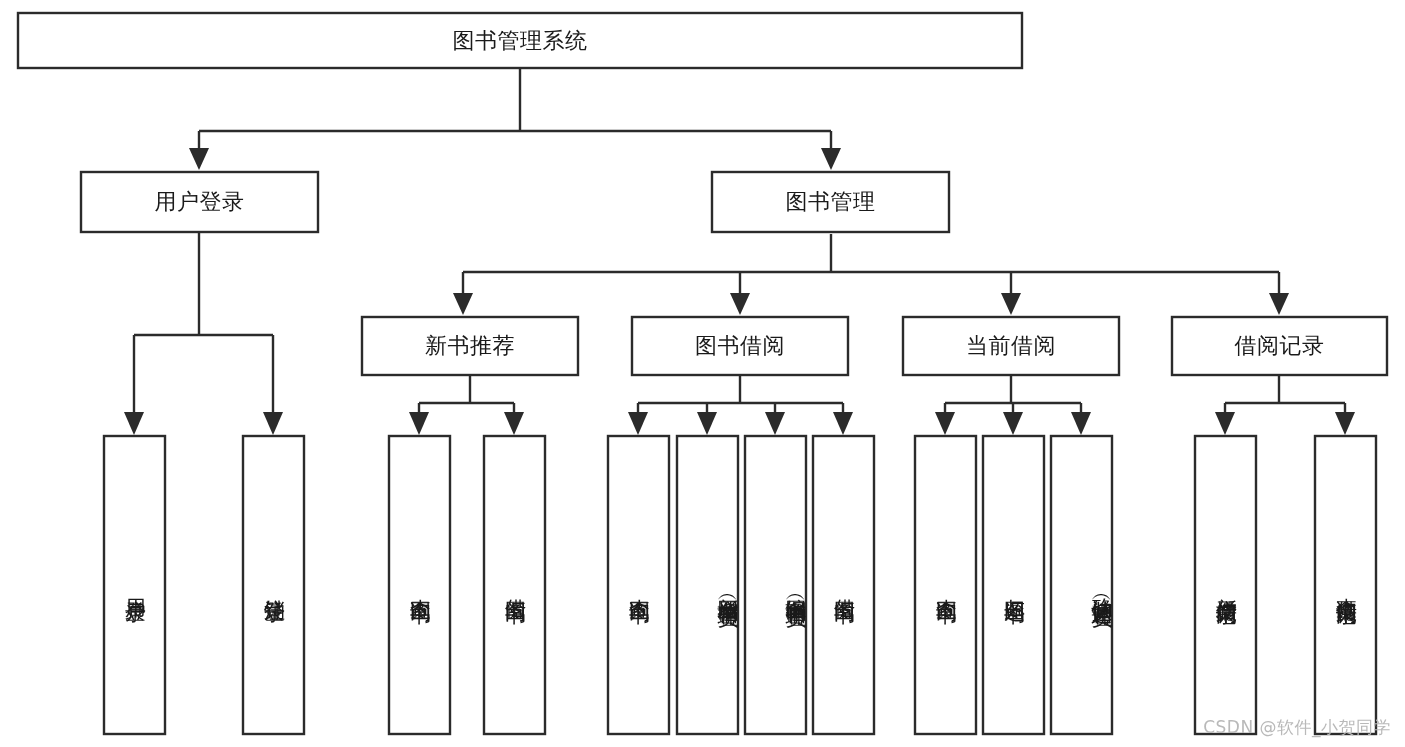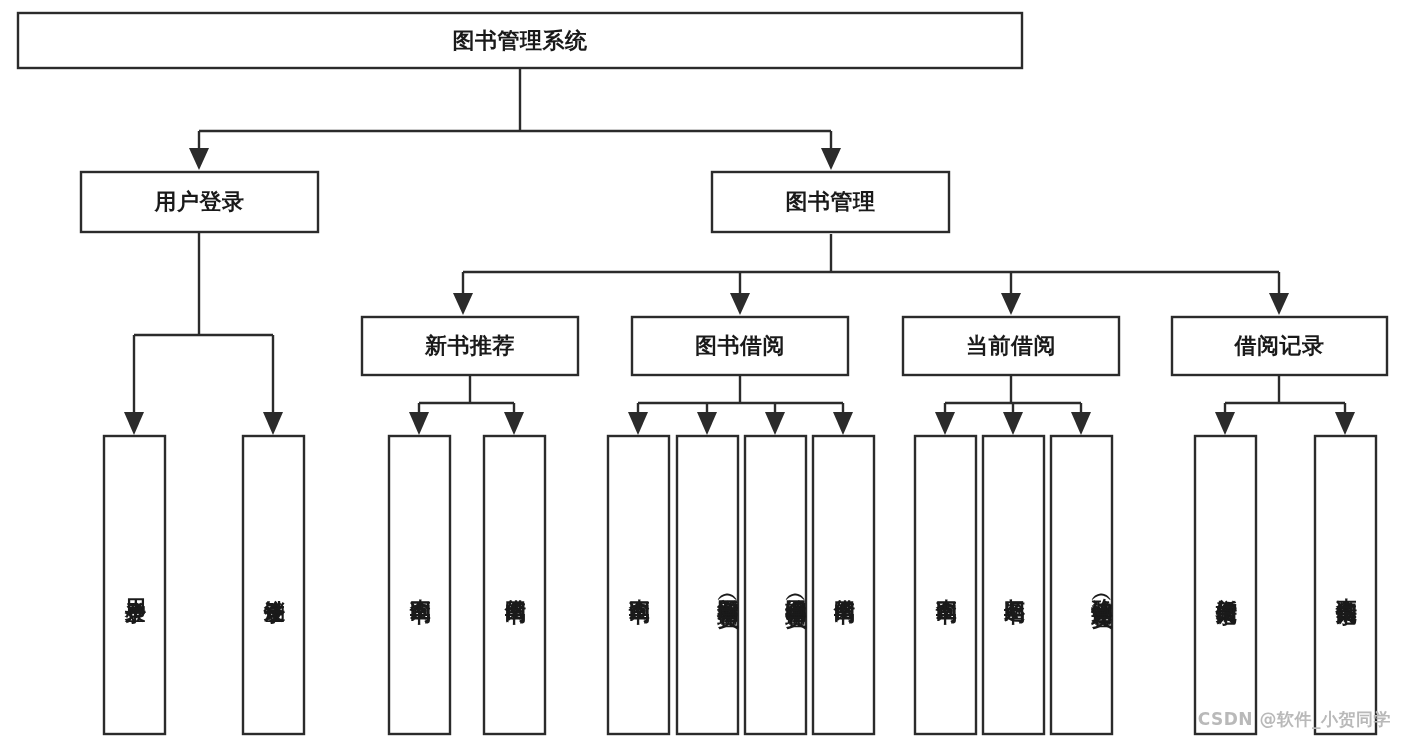--- a/index.html
+++ b/index.html
@@ -11,21 +11,20 @@
     width: 1405px;
     height: 747px;
     font-family: "DejaVu Sans", "Liberation Sans", sans-serif;
     overflow: hidden;
   }
   #diagram-root {
     position: relative;
     width: 1405px;
     height: 747px;
     background: #ffffff;
-    font-weight: bold;
   }
   svg.flow {
     position: absolute;
     top: 0;
     left: 0;
     width: 1405px;
     height: 747px;
     display: block;
   }
   .node-box {
@@ -60,21 +59,21 @@
     line-height: 1.04;
     color: #1a1a1a;
     letter-spacing: 1.5px;
     white-space: nowrap;
     text-align: center;
     pointer-events: none;
   }
   .watermark {
     position: absolute;
     right: 14px;
-    bottom: 16px;
+    bottom: 8px;
     font-family: "DejaVu Sans", "Liberation Sans", sans-serif;
     font-size: 17px;
     color: #b9b9b9;
     letter-spacing: 0.5px;
     white-space: nowrap;
   }
 </style>
 </head>
 <body>
 

